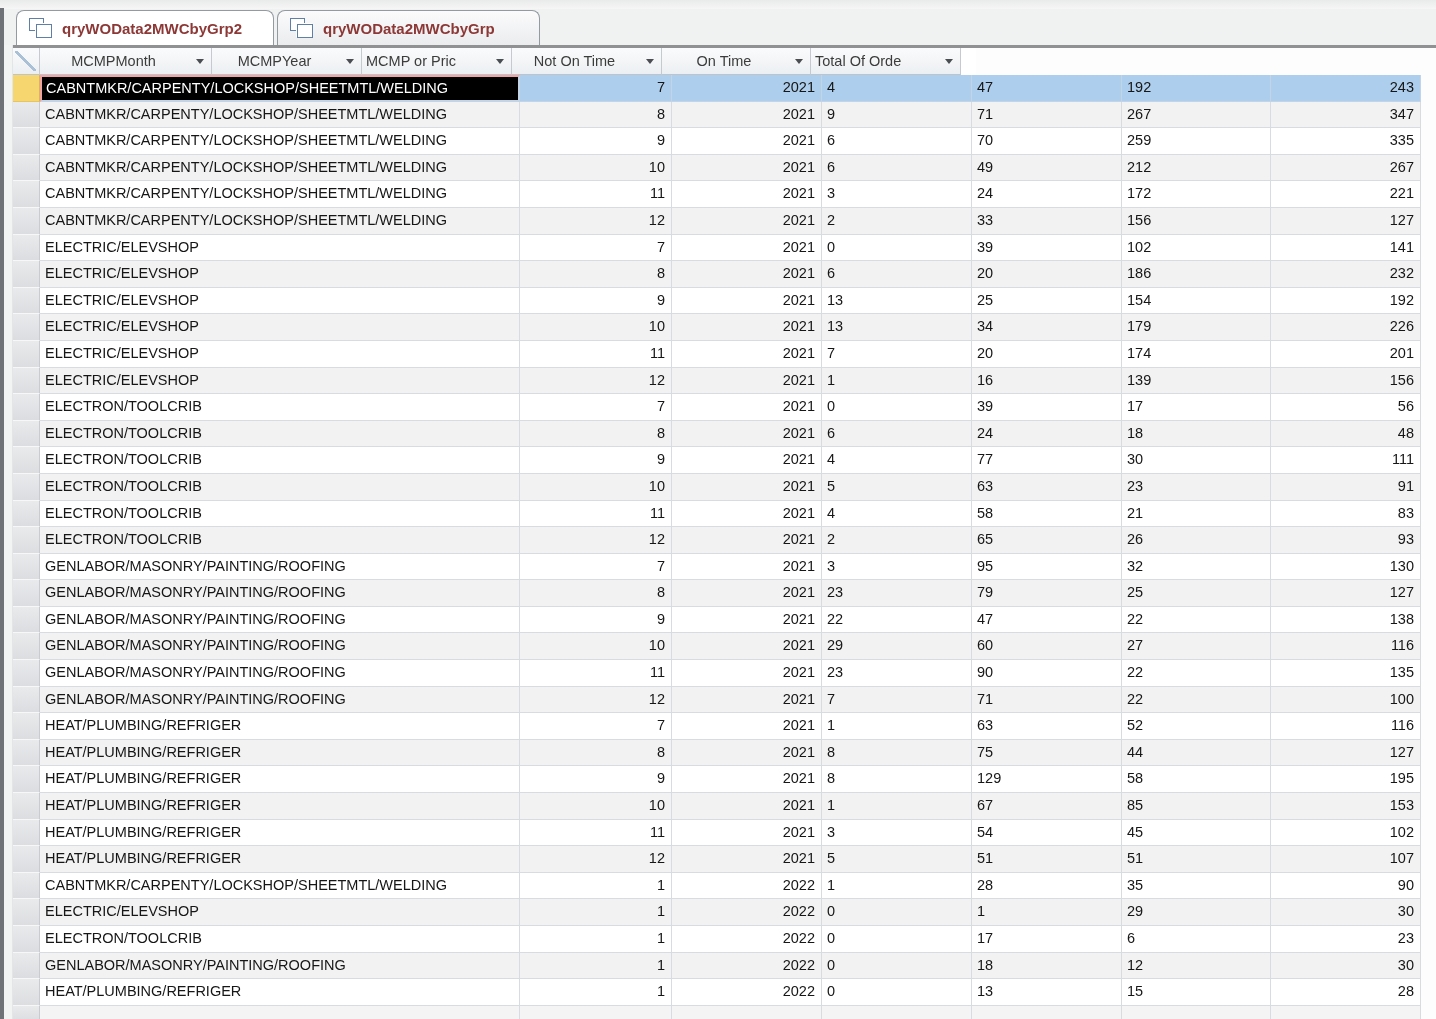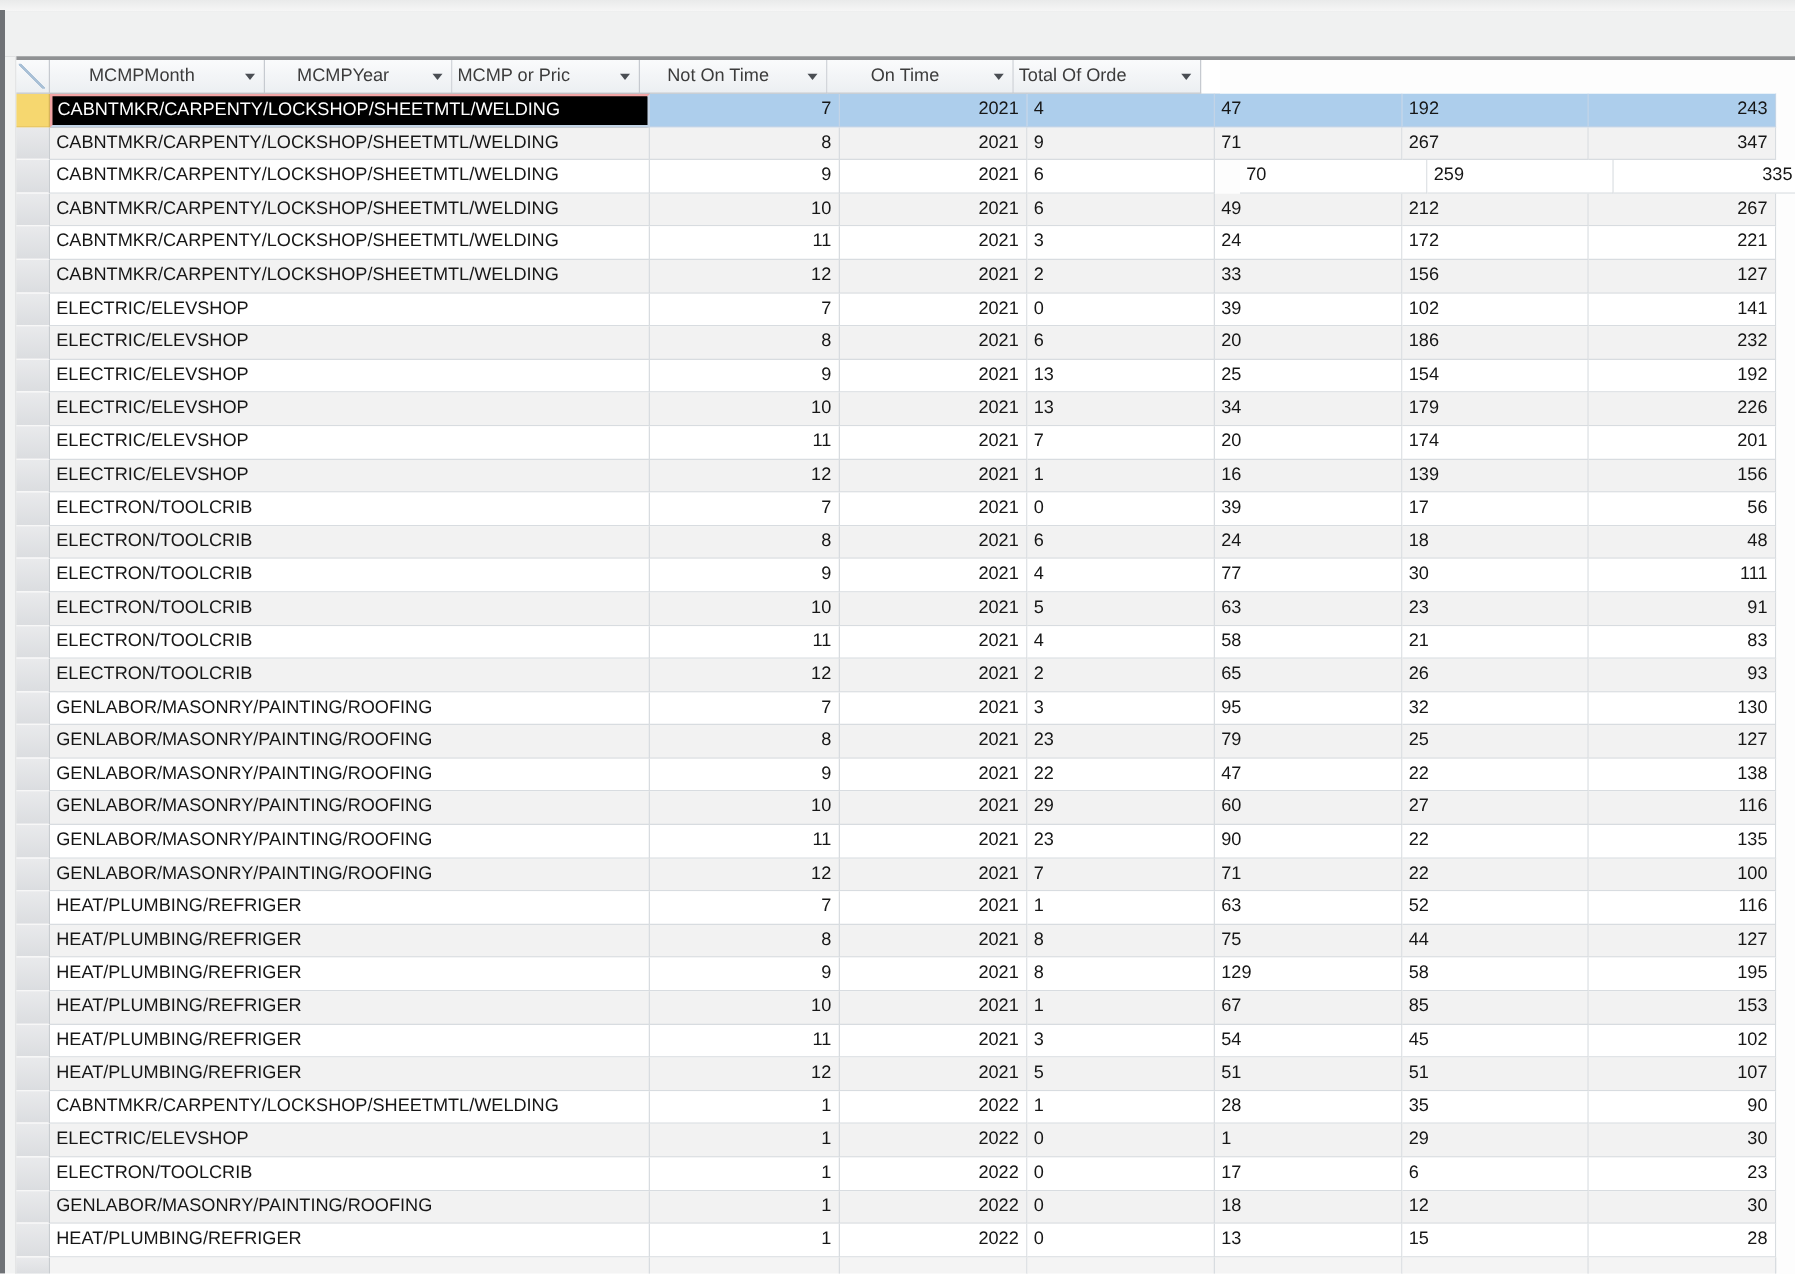--- a/index.html
+++ b/index.html
@@ -75,20 +75,34 @@
   .qicon .back{left:0;top:0;width:15px;height:13px;}
   .qicon .front{left:7px;top:6px;width:16px;height:14px;box-shadow:-1px -1px 0 #FFFFFF;}
 </style>
 </head>
 <body>
 
 <div class="app">
   <div class="topstrip"></div>
 
   <div class="tabbar">
+    <div class="tab inactive">
+      <span class="qicon">
+        <span class="sheet back"><span class="bar"></span><span class="ln"></span><span class="ln"></span></span>
+        <span class="sheet front"><span class="bar"></span><span class="ln"></span><span class="ln"></span></span>
+      </span>
+      <span>qryWOData2MWCbyGrp</span>
+    </div>
+    <div class="tab active">
+      <span class="qicon">
+        <span class="sheet back"><span class="bar"></span><span class="ln"></span><span class="ln"></span></span>
+        <span class="sheet front"><span class="bar"></span><span class="ln"></span><span class="ln"></span></span>
+      </span>
+      <span>qryWOData2MWCbyGrp2</span>
+    </div>
   </div>
 
   <div class="sheet-topline"></div>
 
   <div class="datasheet">
     <div class="hrow" id="header-row">
       <div class="corner"></div>
         <div class="hcell center" style="width: 172px;">
           <span>MCMPMonth</span>
           <span class="farrow"></span>
@@ -137,21 +151,21 @@
           <div class="cell al" style="width: 149px;">267</div>
           <div class="cell ar" style="width: 150px;">347</div>
           <div class="rgutter" style="width: 15px;"></div>
         </div>
         <div class="row">
           <div class="rowsel"></div>
           <div class="cell al" style="width: 480px;">CABNTMKR/CARPENTY/LOCKSHOP/SHEETMTL/WELDING</div>
           <div class="cell ar" style="width: 152px;">9</div>
           <div class="cell ar" style="width: 150px;">2021</div>
           <div class="cell al" style="width: 150px;">6</div>
-          <div class="cell al" style="width: 150px; margin-left: 20px;">70</div>
+          <div class="cell al" style="width: 150px;">70</div>
           <div class="cell al" style="width: 149px;">259</div>
           <div class="cell ar" style="width: 150px;">335</div>
           <div class="rgutter" style="width: 15px;"></div>
         </div>
         <div class="row alt">
           <div class="rowsel"></div>
           <div class="cell al" style="width: 480px;">CABNTMKR/CARPENTY/LOCKSHOP/SHEETMTL/WELDING</div>
           <div class="cell ar" style="width: 152px;">10</div>
           <div class="cell ar" style="width: 150px;">2021</div>
           <div class="cell al" style="width: 150px;">6</div>

